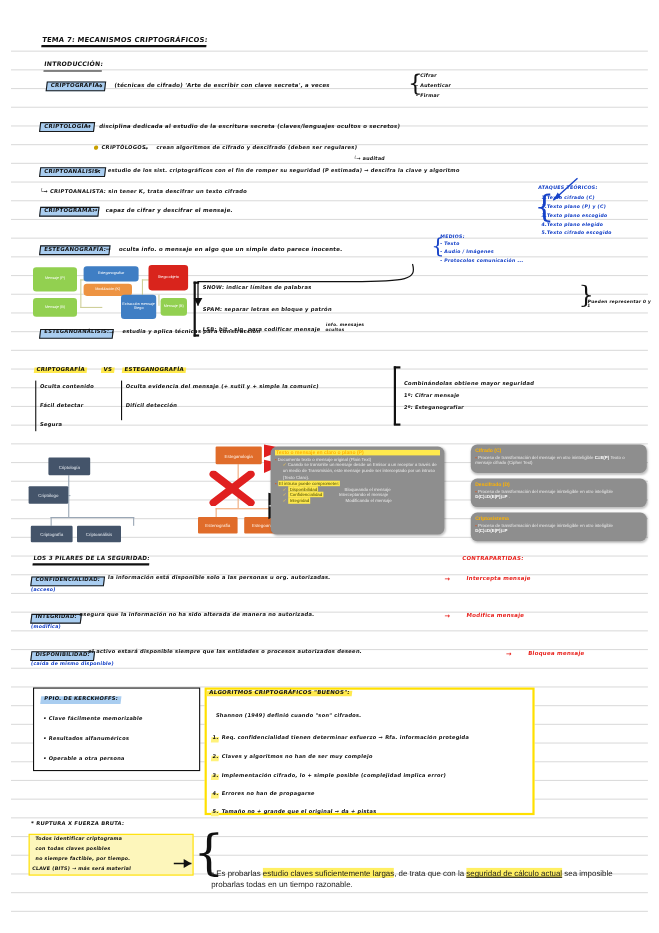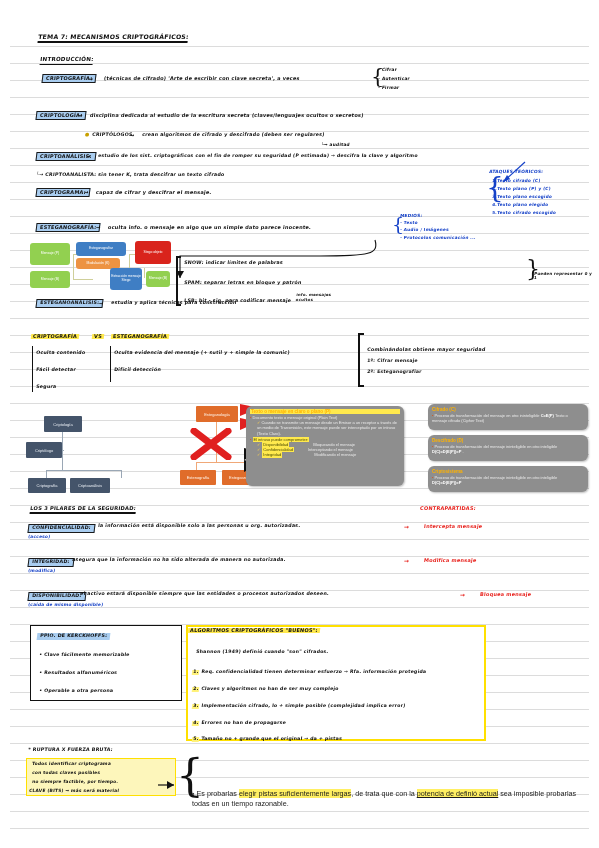--- a/index.html
+++ b/index.html
@@ -398,16 +398,16 @@
 
   <svg class="abs" width="22" height="20" style="left:156px; top:775px;" viewBox="0 0 22 20">
     <path d="M2 10 L18 10" stroke="#111" stroke-width="1.2" fill="none"></path>
     <path d="M18 10 L11 6 L11 14 Z" fill="#111"></path>
   </svg>
   <div class="abs brace" style="left:176px; top:754px; font-size:44px;">{</div>
 
 
   <div class="abs printed" style="left:192px; top:789px; width:388px;">
     <span style="color:#444;">▪</span>
-    <span>Es probarlas </span><span class="y">elegir pistas suficientemente largas</span><span>, de trata que con la </span><span class="u y">potencia de definió actual</span><span> sea imposible probarlas todas en un tiempo razonable.</span>
+    <span>Es probarlas </span><span class="y">estudio claves suficientemente largas</span><span>, de trata que con la </span><span class="u y">seguridad de cálculo actual</span><span> sea imposible probarlas todas en un tiempo razonable.</span>
   </div>
 
 </div>
 
 </body></html>

